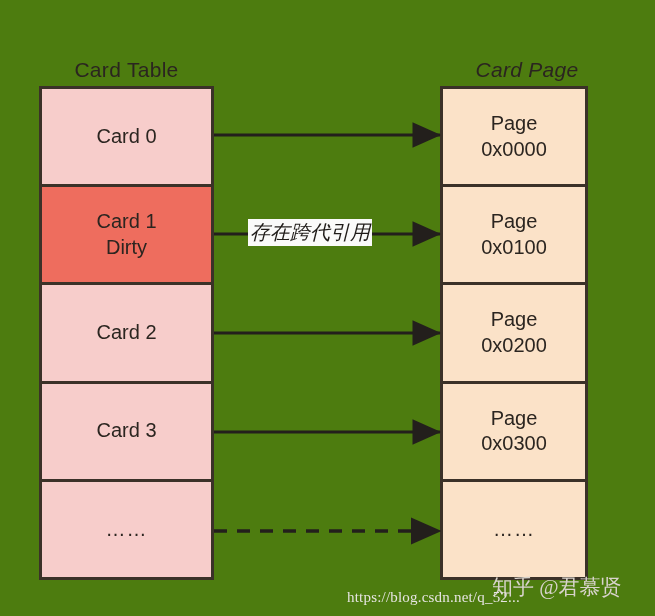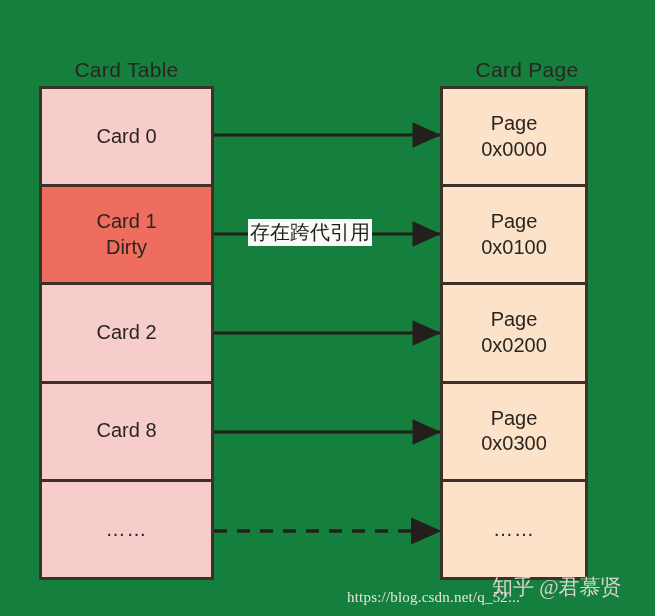--- a/index.html
+++ b/index.html
@@ -4,36 +4,36 @@
 <style>
   html, body {
     margin: 0;
     padding: 0;
     background: #fafaf9;
   }
   #canvas {
     position: relative;
     width: 655px;
     height: 616px;
-    background: #15803d;
+    background: #4d7c0f;
     overflow: hidden;
     font-family: "Liberation Sans", "DejaVu Sans", sans-serif;
   }
 
   
   .col-title {
     position: absolute;
     font-size: 21px;
     color: #2b2520;
     letter-spacing: 0.3px;
     text-align: center;
     white-space: nowrap;
   }
   #title-card-table { left: 39px; width: 175px; top: 58px; }
-  #title-card-page  { left: 440px; width: 174px; top: 58px; }
+  #title-card-page  { left: 440px; width: 174px; top: 58px; font-style: italic; }
 
   
   .column {
     position: absolute;
     box-sizing: border-box;
     display: flex;
     flex-direction: column;
   }
   #card-table-column {
     left: 39px;
@@ -85,20 +85,21 @@
   #cross-gen-label {
     position: absolute;
     left: 248px;
     top: 219px;
     font-size: 20px;
     color: #1f1b18;
     background: #fafaf9;
     padding: 0 2px;
     white-space: nowrap;
     font-family: "DejaVu Sans", "Liberation Sans", sans-serif;
+    font-style: italic;
   }
 
   
   #watermark-zhihu {
     position: absolute;
     left: 492px;
     top: 573px;
     font-size: 21px;
     color: #d8d3cc;
     white-space: nowrap;
@@ -133,21 +134,21 @@
     <div class="cell card dirty">
       <span class="line">Card 1</span>
       <span class="line">Dirty</span>
     </div>
 
     <div class="cell card">
       <span class="line">Card 2</span>
     </div>
 
     <div class="cell card">
-      <span class="line">Card 8</span>
+      <span class="line">Card 3</span>
     </div>
 
     <div class="cell card ellipsis">
       <span class="line">……</span>
     </div>
   </div>
 
   <div class="column" id="card-page-column">
 
     <div class="cell page">

